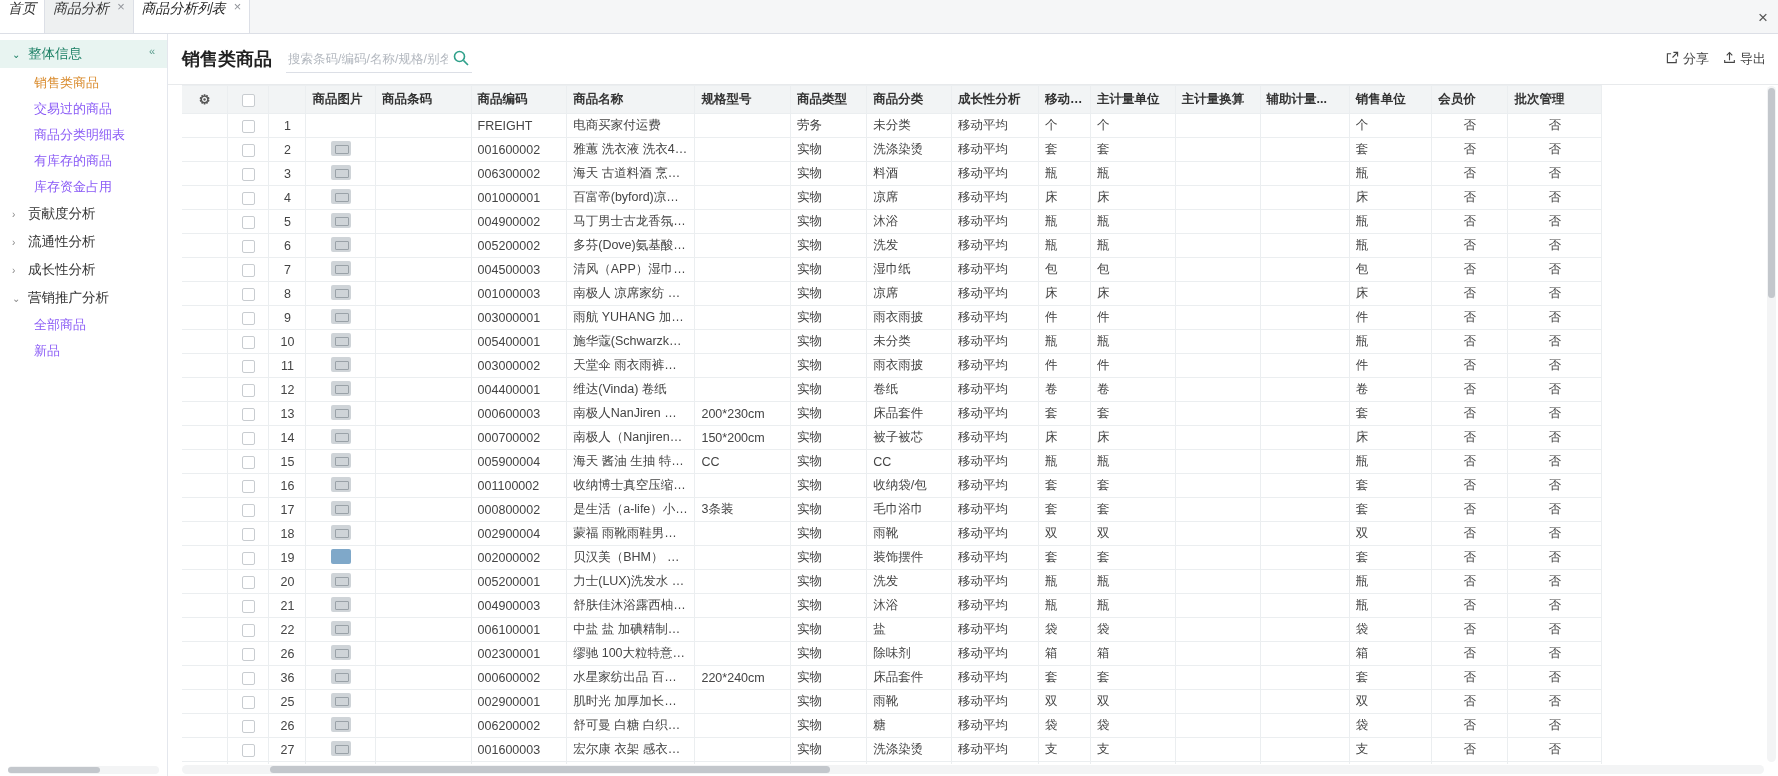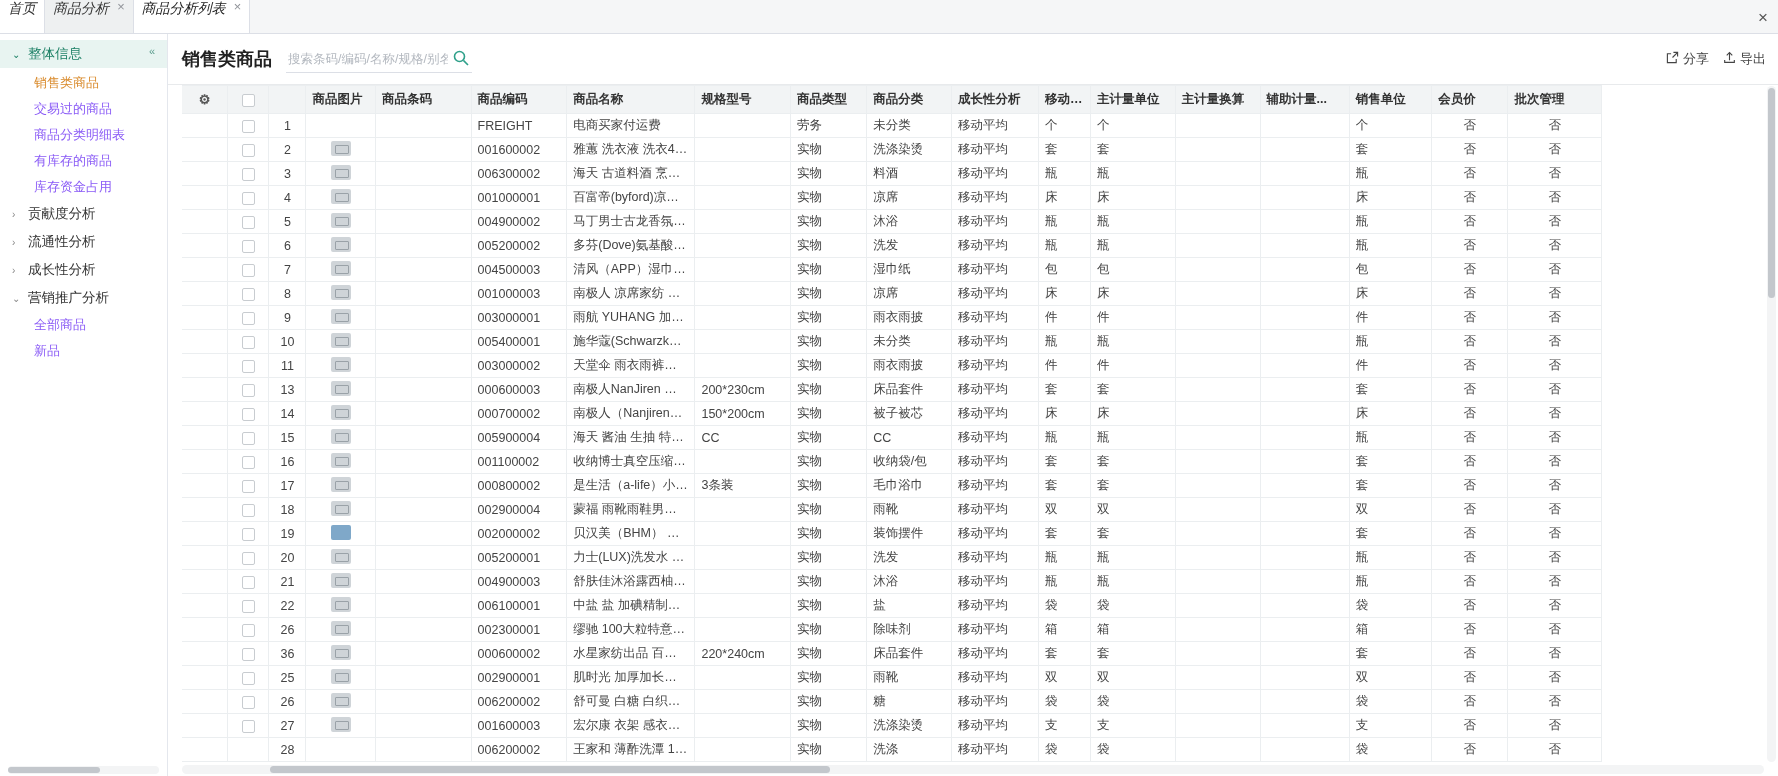--- a/index.html
+++ b/index.html
@@ -638,20 +638,40 @@
                   <td>件</td>
                   <td></td>
                   <td></td>
                   <td>件</td>
                   <td class="ctr">否</td>
                   <td class="ctr">否</td>
                 </tr>
                 <tr>
                   <td class="ctr"></td>
                   <td class="ctr"><span class="cb"></span></td>
+                  <td class="num">12</td>
+                  <td class="img-cell"><span class="thumb"></span></td>
+                  <td></td>
+                  <td>004400001</td>
+                  <td>维达(Vinda) 卷纸</td>
+                  <td></td>
+                  <td>实物</td>
+                  <td>卷纸</td>
+                  <td>移动平均</td>
+                  <td>卷</td>
+                  <td>卷</td>
+                  <td></td>
+                  <td></td>
+                  <td>卷</td>
+                  <td class="ctr">否</td>
+                  <td class="ctr">否</td>
+                </tr>
+                <tr>
+                  <td class="ctr"></td>
+                  <td class="ctr"><span class="cb"></span></td>
                   <td class="num">13</td>
                   <td class="img-cell"><span class="thumb"></span></td>
                   <td></td>
                   <td>000600003</td>
                   <td>南极人NanJiren 床上...</td>
                   <td>200*230cm</td>
                   <td>实物</td>
                   <td>床品套件</td>
                   <td>移动平均</td>
                   <td>套</td>

